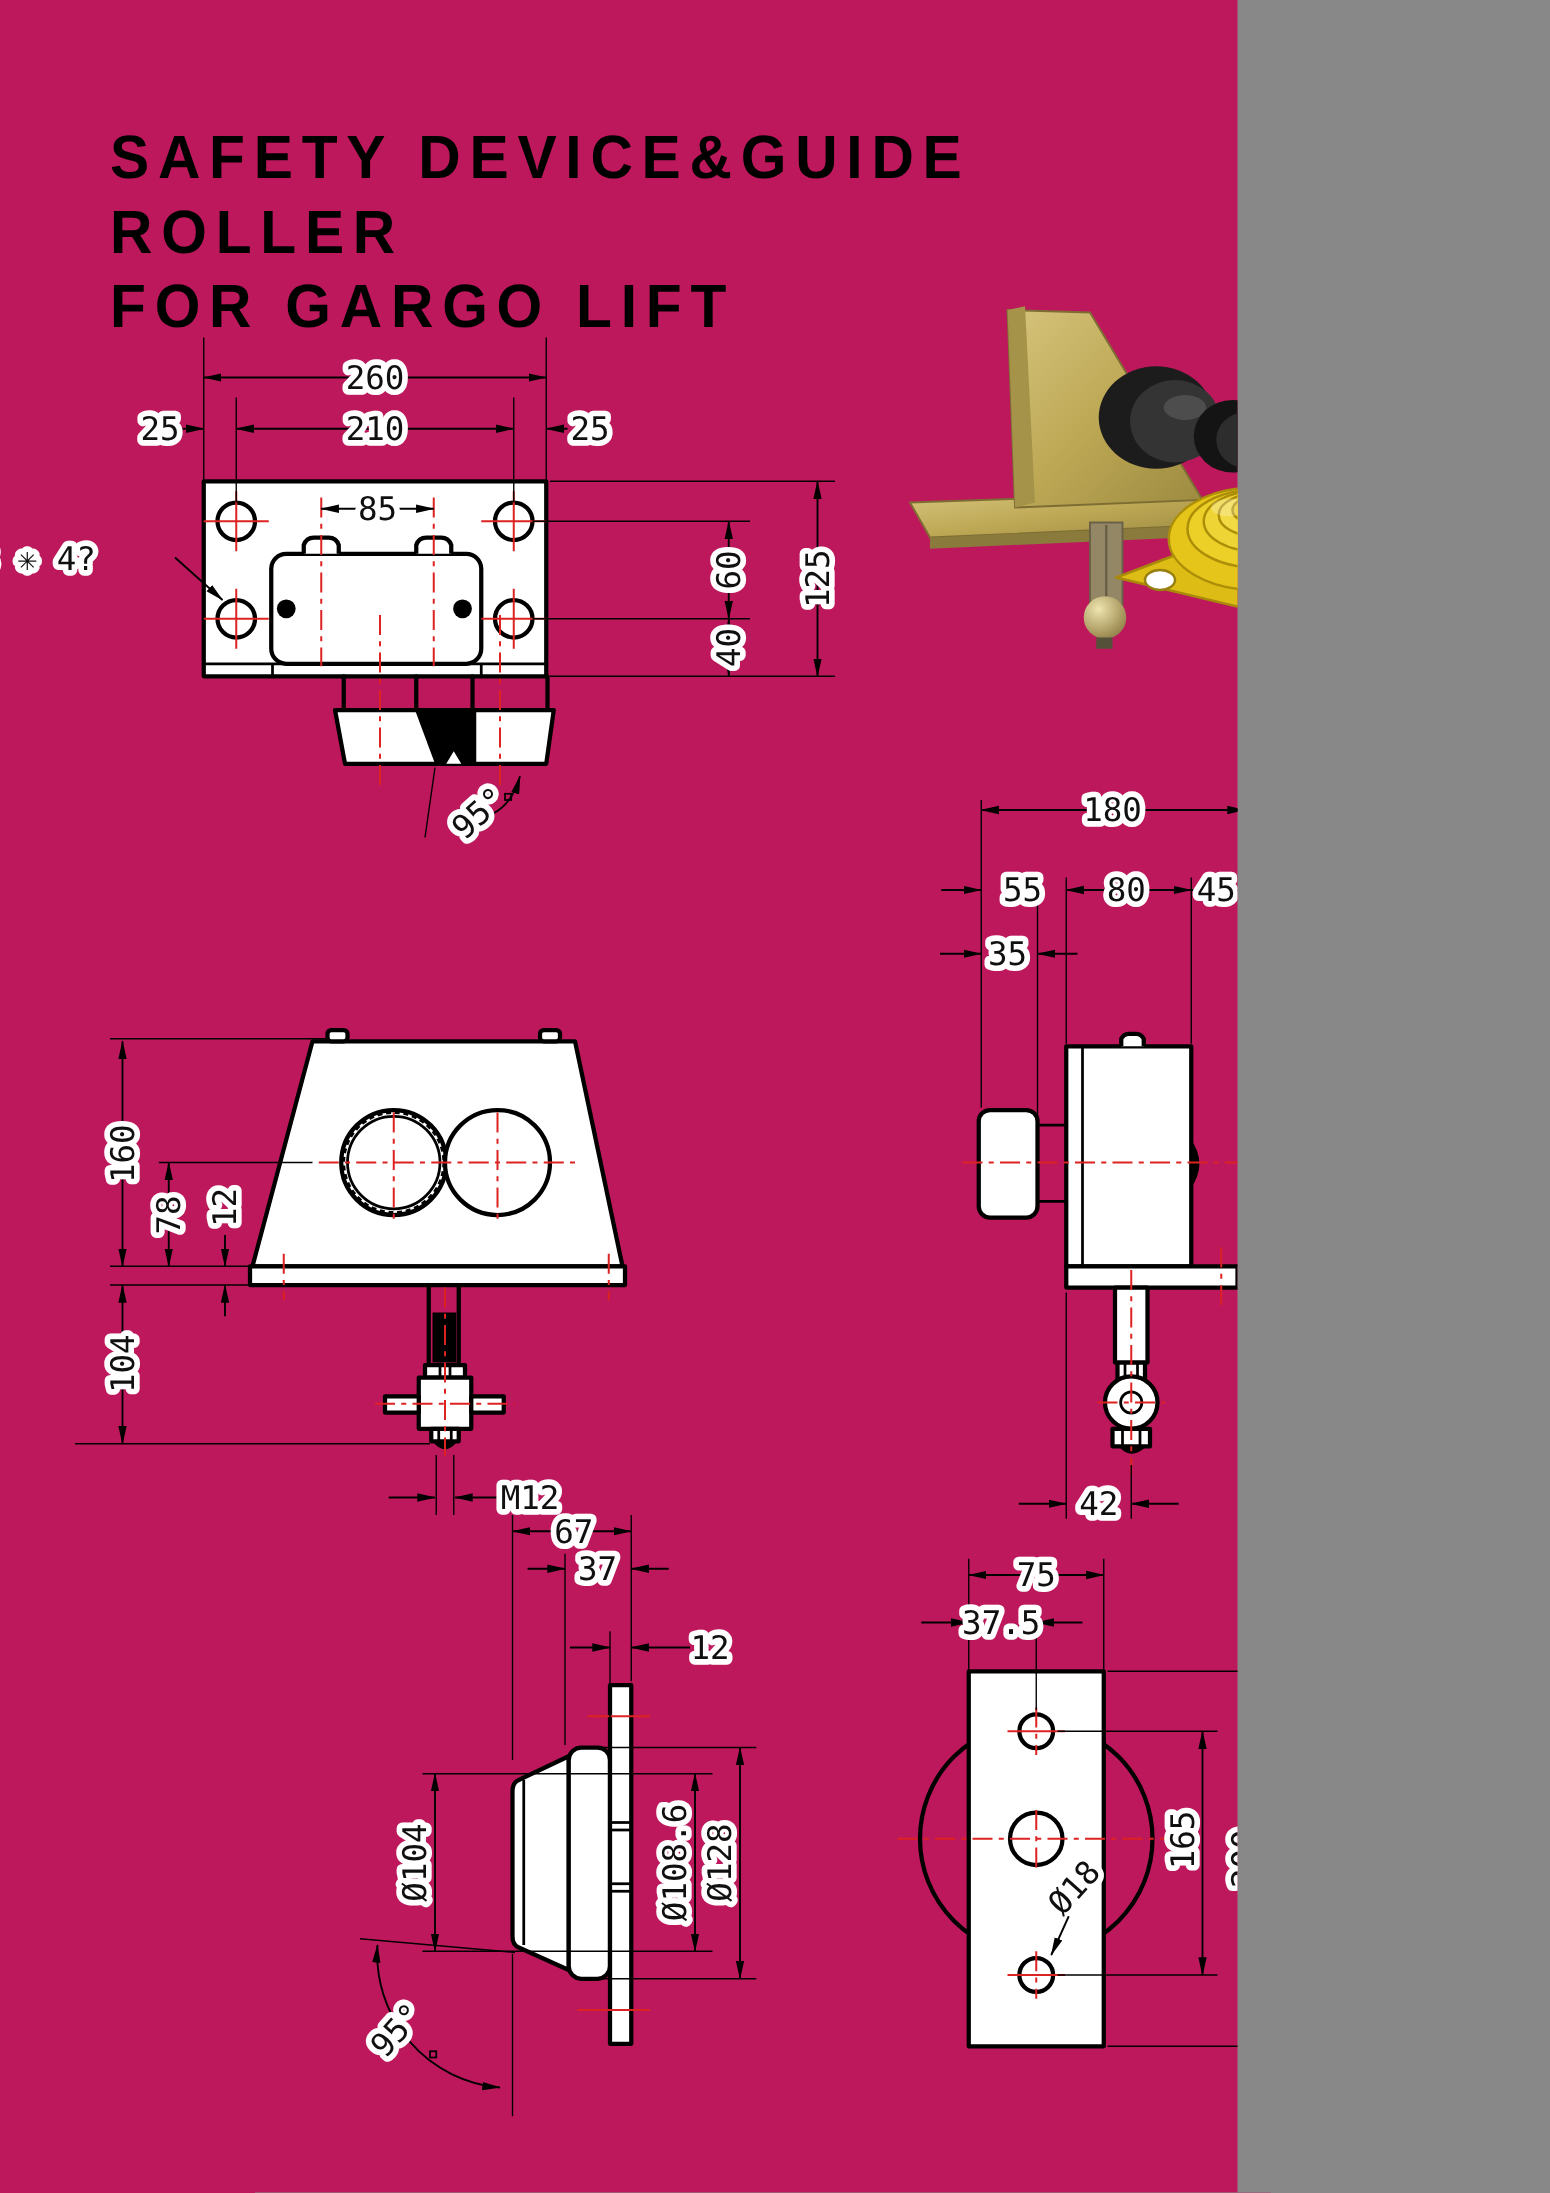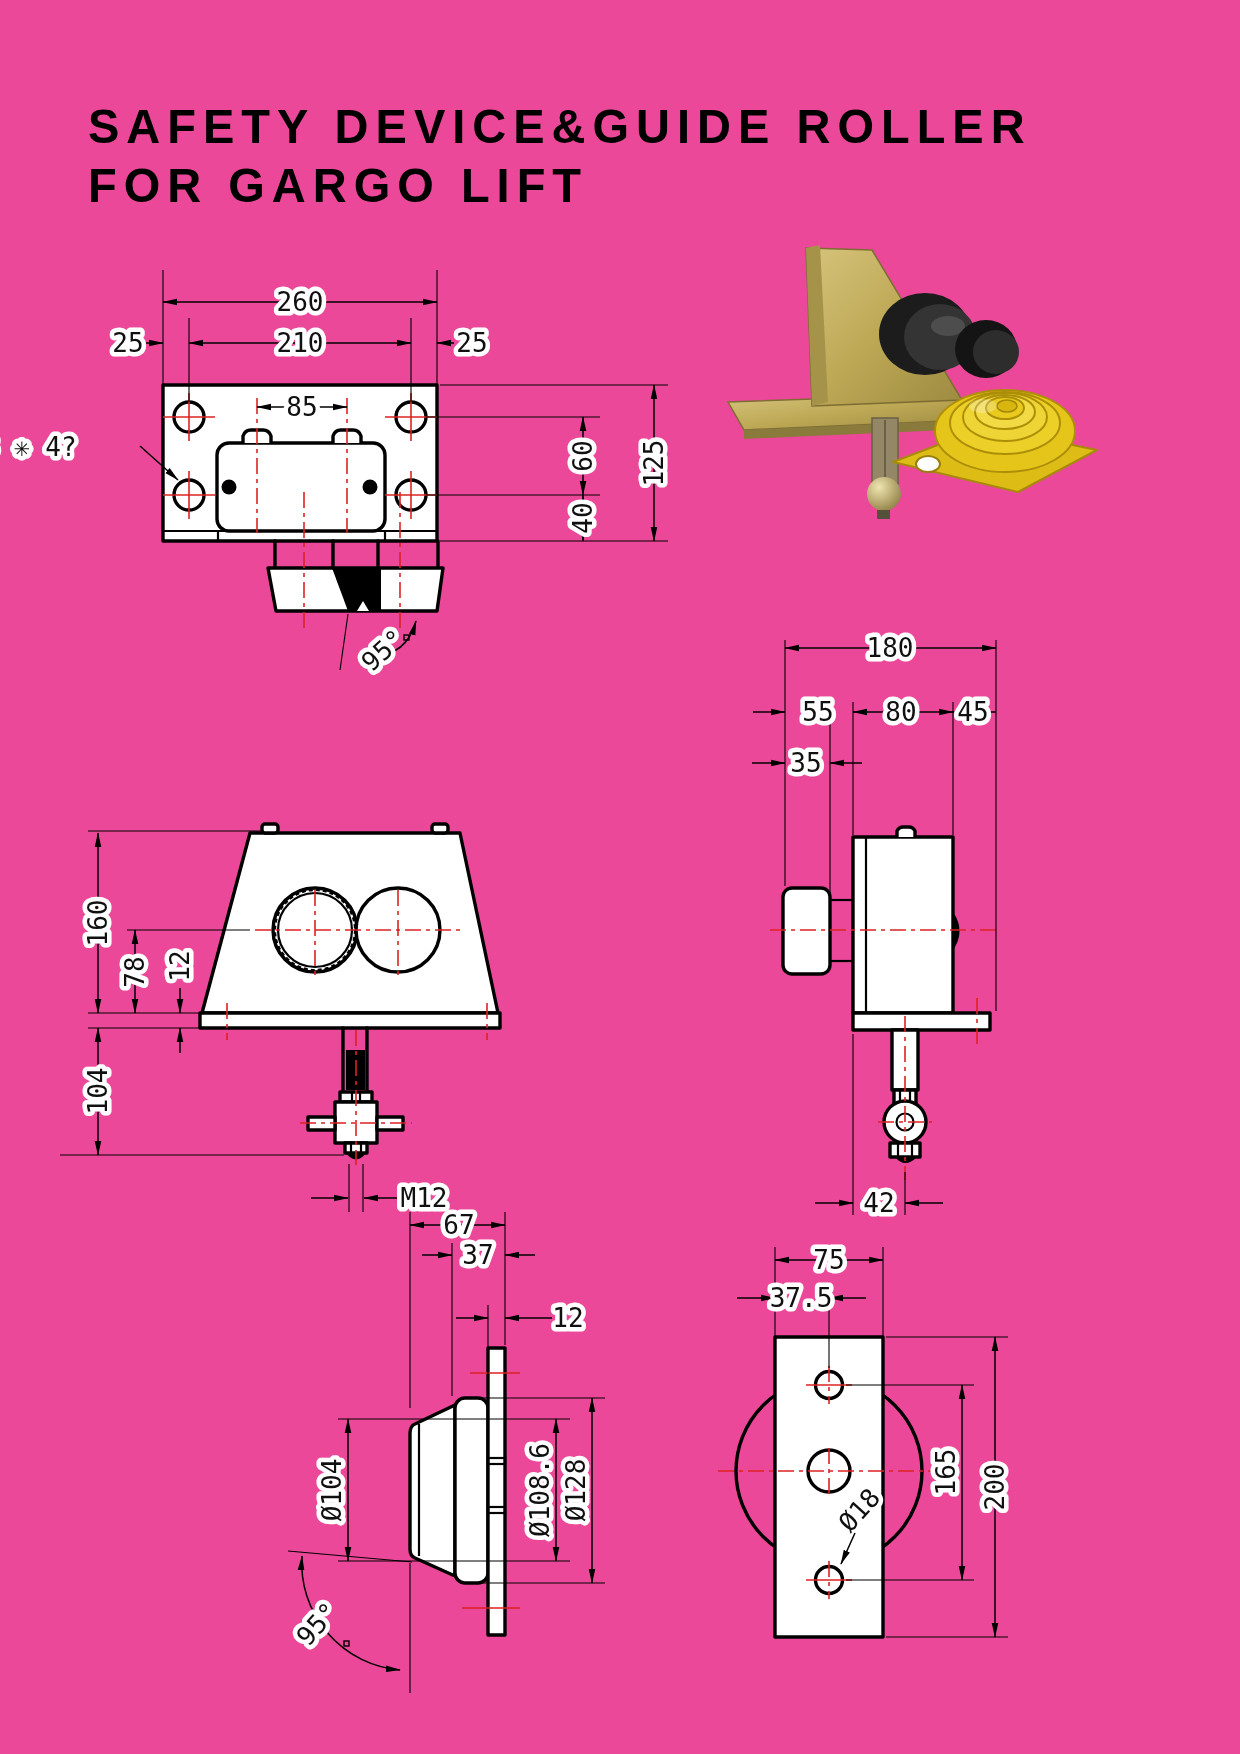--- a/index.html
+++ b/index.html
@@ -1,16 +1,16 @@
 <!DOCTYPE html>
 <html><head>
 <meta charset="utf-8">
 <style>
   html,body{margin:0;padding:0;background:#888;}
-  .page{position:relative;width:1240px;height:1754px;background:#ec4899;overflow:hidden;
+  .page{position:relative;width:990px;height:1754px;background:#be185d;overflow:hidden;
         font-family:"Liberation Sans",sans-serif;}
   .title{position:absolute;left:88px;top:96px;color:#000;font-weight:800;
          font-size:47px;line-height:57px;letter-spacing:7px;
          font-family:"Liberation Sans",sans-serif;transform:scaleY(1.04);transform-origin:top left;}
   svg{position:absolute;left:0;top:0;}
   .ol{stroke:#000;stroke-width:3.4;fill:none;stroke-linejoin:round;stroke-linecap:round;}
   .olf{stroke:#000;stroke-width:3.4;fill:#fff;stroke-linejoin:round;}
   .ol2{stroke:#000;stroke-width:2.2;fill:none;}
   .dimln{stroke:#000;stroke-width:1.5;fill:none;}
   .ext{stroke:#000;stroke-width:1.1;fill:none;}

